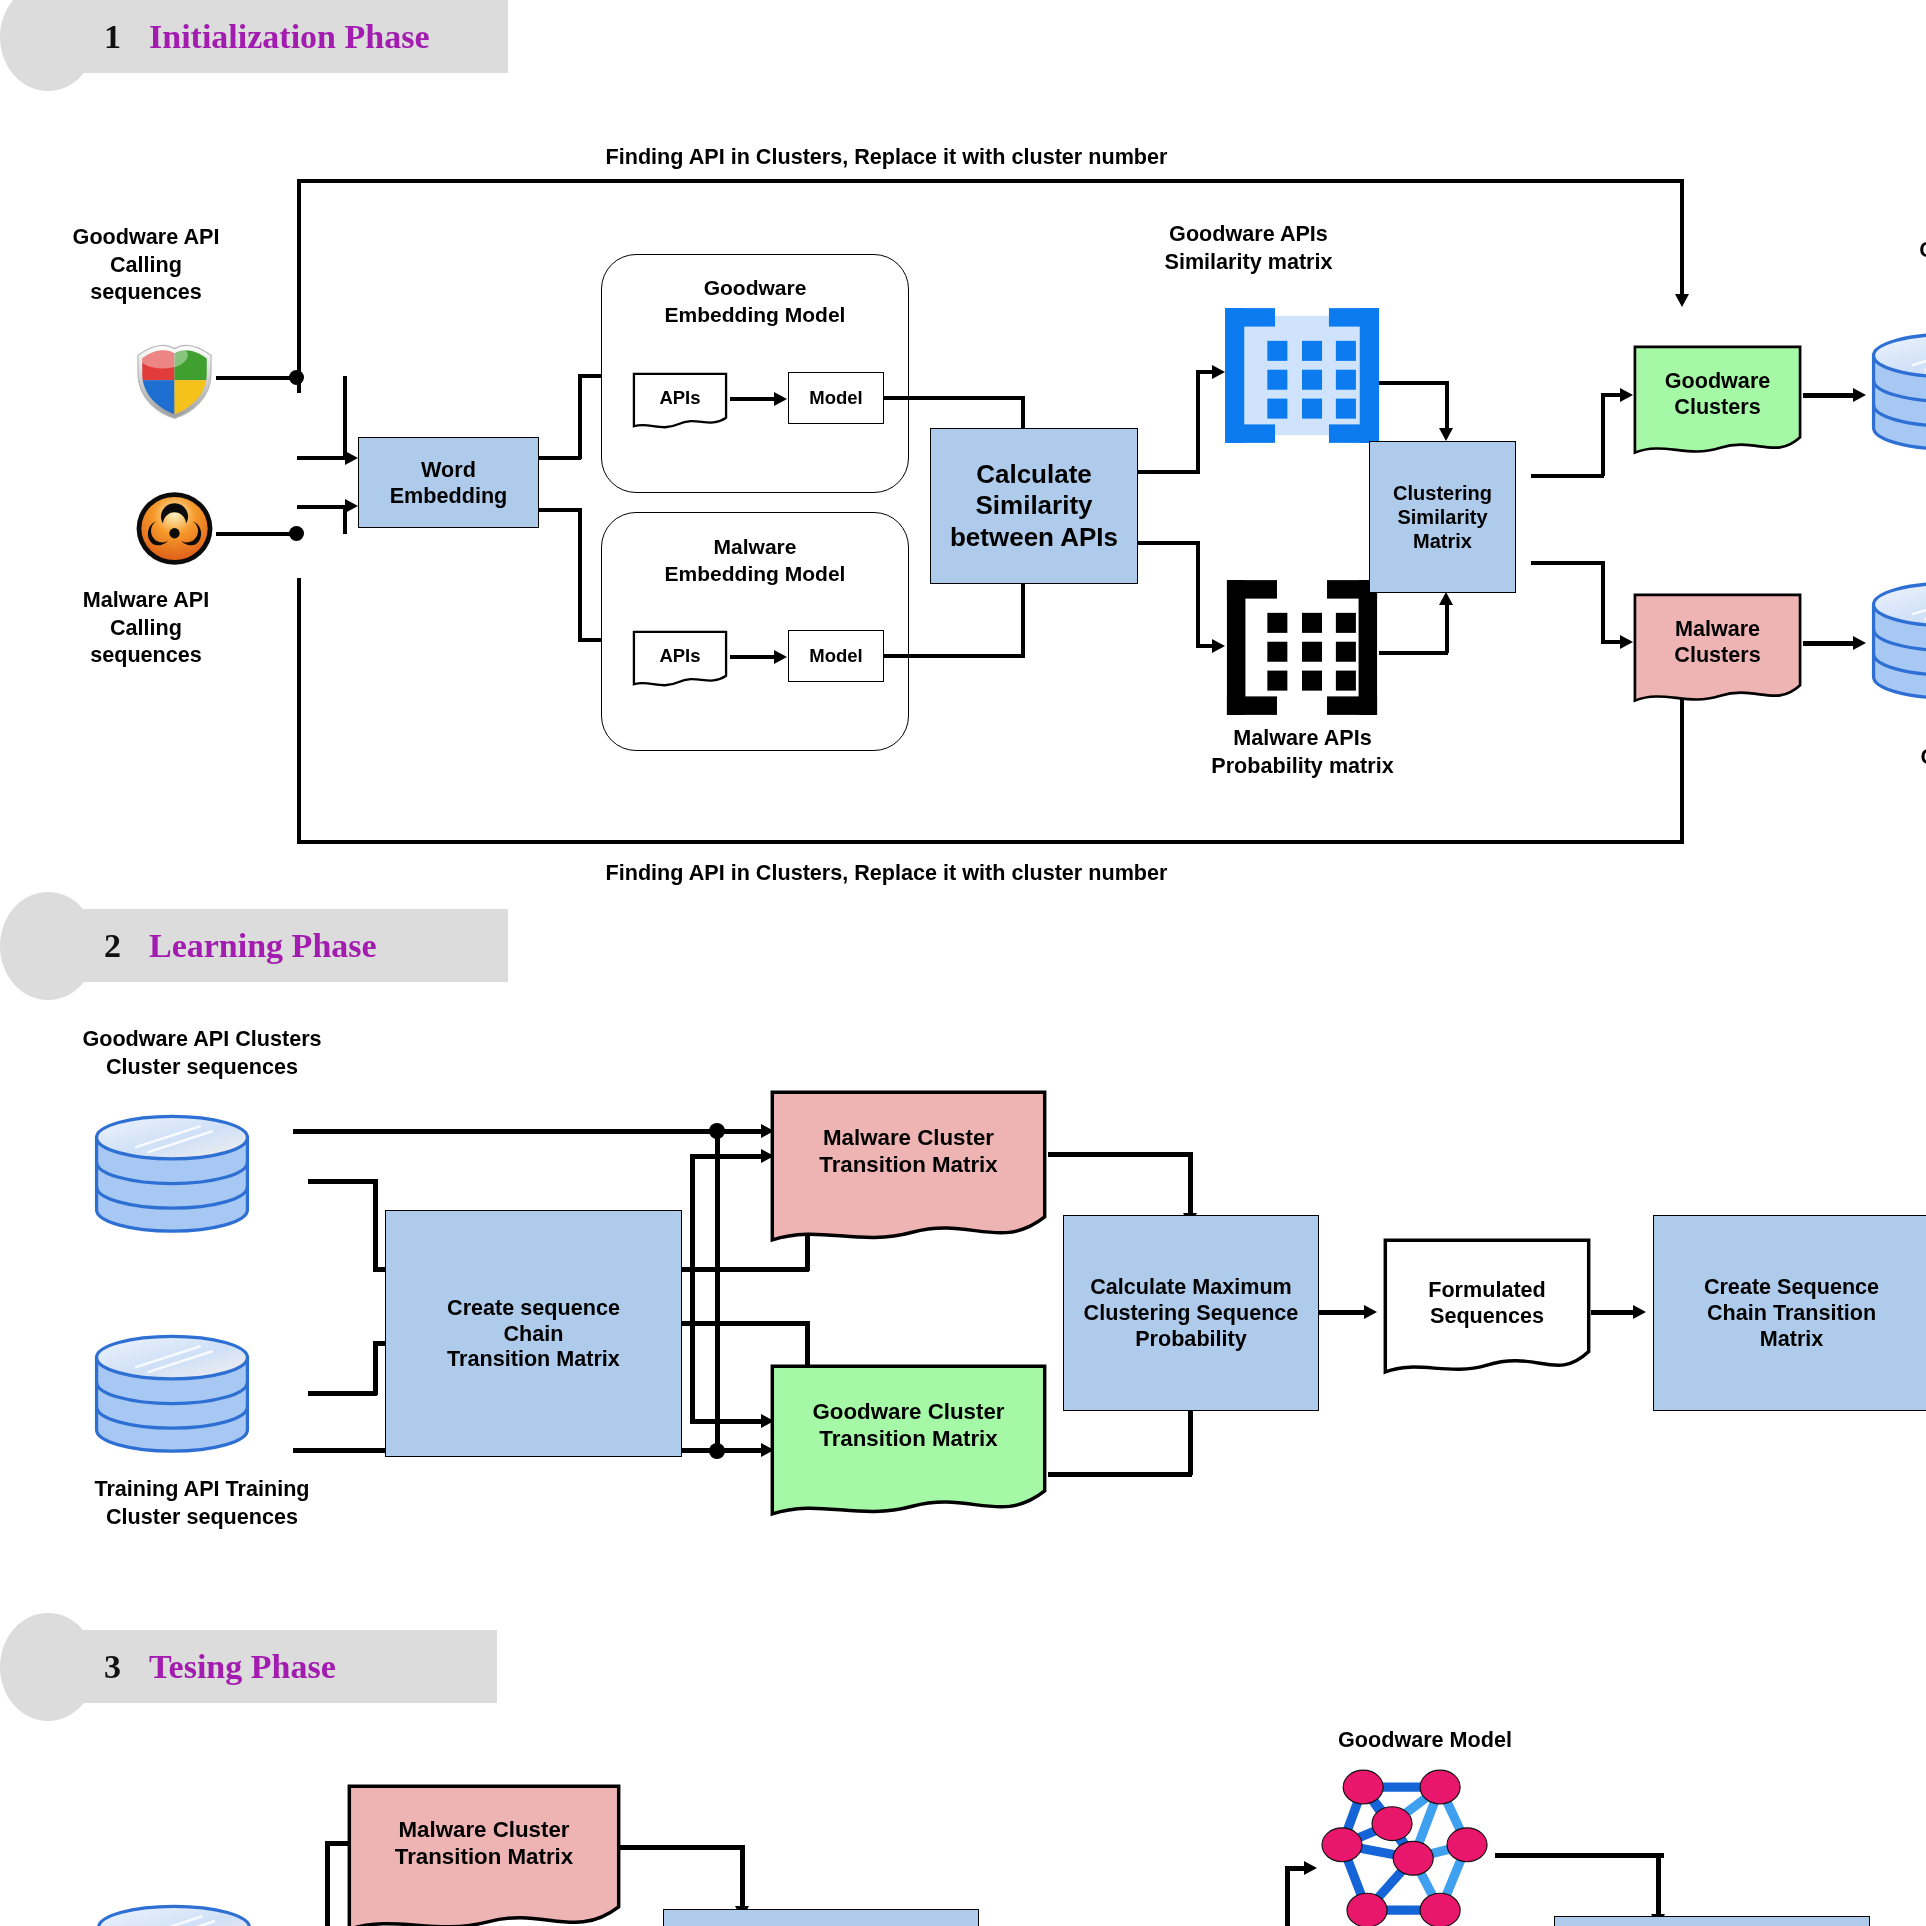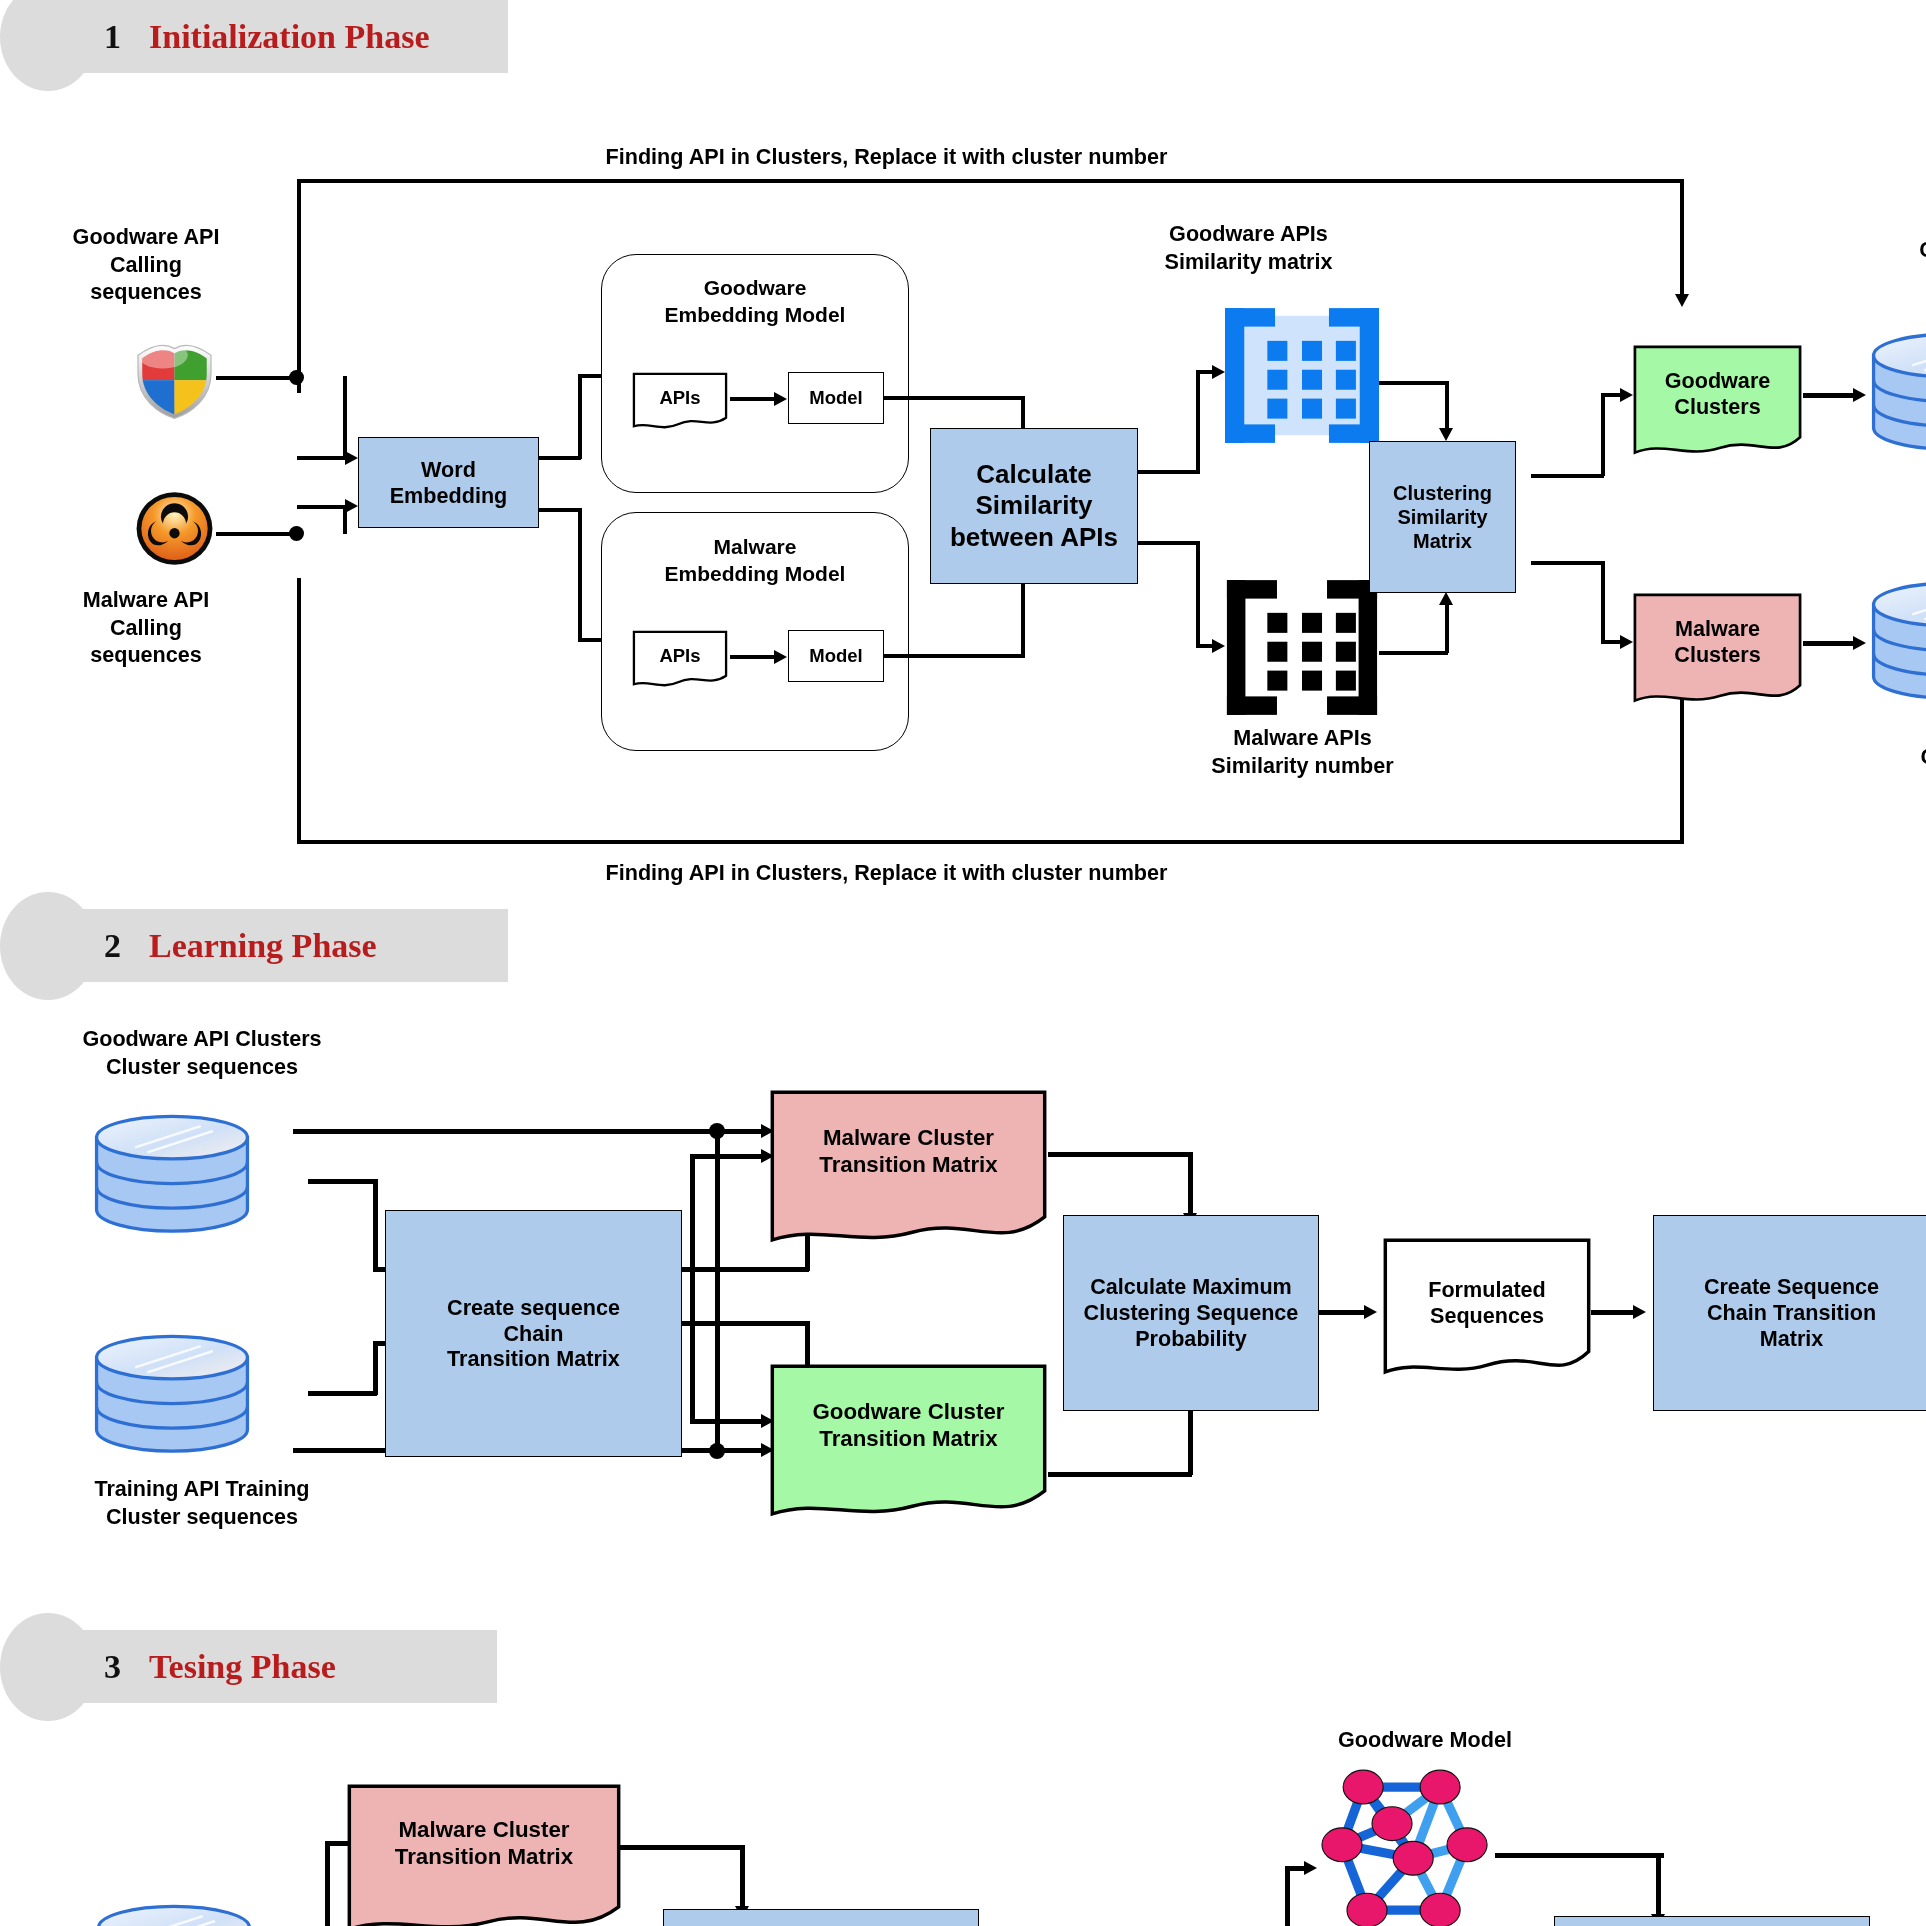--- a/index.html
+++ b/index.html
@@ -3,21 +3,21 @@
 <meta charset="utf-8">
 <style>
   html,body{margin:0;padding:0;background:#fff;}
   body{font-family:"Liberation Sans",sans-serif;}
   #canvas{position:relative;width:2254px;height:2164px;background:#fff;overflow:hidden;}
   .abs{position:absolute;}
   
   .phase-banner{position:absolute;height:73px;background:#dcdcdc;display:flex;align-items:center;}
   .phase-knob{position:absolute;left:-46px;top:-17.3px;width:96px;height:108px;background:#dcdcdc;border-radius:50%;}
   .phase-num{position:relative;z-index:2;font-family:"Liberation Serif",serif;font-weight:700;font-size:34px;color:#111;margin-left:58px;}
-  .phase-title{position:relative;z-index:2;font-family:"Liberation Serif",serif;font-weight:700;font-size:34px;color:#b91c1c;margin-left:28px;white-space:nowrap;}
+  .phase-title{position:relative;z-index:2;font-family:"Liberation Serif",serif;font-weight:700;font-size:34px;color:#a21caf;margin-left:28px;white-space:nowrap;}
   
   .lbl{position:absolute;font-weight:700;color:#000;text-align:center;line-height:1.28;white-space:pre-line;}
   
   .pbox{position:absolute;box-sizing:border-box;border:1.5px solid #000;background:#aecbeb;
         display:flex;align-items:center;justify-content:center;text-align:center;
         font-weight:700;color:#000;line-height:1.2;white-space:pre-line;}
   .wbox{position:absolute;box-sizing:border-box;border:1.5px solid #000;background:#fff;
         display:flex;align-items:center;justify-content:center;text-align:center;
         font-weight:700;color:#000;line-height:1.2;white-space:pre-line;}
   .rbox{position:absolute;box-sizing:border-box;border:1.9px solid #000;background:#fff;border-radius:35px;}
@@ -222,21 +222,21 @@
         <rect x="110" y="160" width="52" height="52"></rect>
         <rect x="200" y="160" width="52" height="52"></rect>
         <rect x="288" y="160" width="52" height="52"></rect>
         <rect x="110" y="235" width="52" height="52"></rect>
         <rect x="200" y="235" width="52" height="52"></rect>
         <rect x="288" y="235" width="52" height="52"></rect>
       </g>
     </svg>
   </div>
   <div class="lbl" style="left:1129px;top:724px;width:347px;font-size:21.6px;">Malware APIs
-Similarity number</div>
+Probability matrix</div>
 
   <div class="ln" style="left:1379px;top:381px;width:69px;height:3.5px;"></div>
   <div class="ln" style="left:1445px;top:381px;width:3.5px;height:48px;"></div>
   <div class="arw arw-d" style="left:1439px;top:428px;"></div>
 
   <div class="ln" style="left:1379px;top:651px;width:69px;height:3.5px;"></div>
   <div class="ln" style="left:1445px;top:605px;width:3.5px;height:48px;"></div>
   <div class="arw arw-u" style="left:1439px;top:592px;"></div>
 
   <div class="pbox" style="left:1369px;top:441px;width:147px;height:152px;font-size:20px;">Clustering

